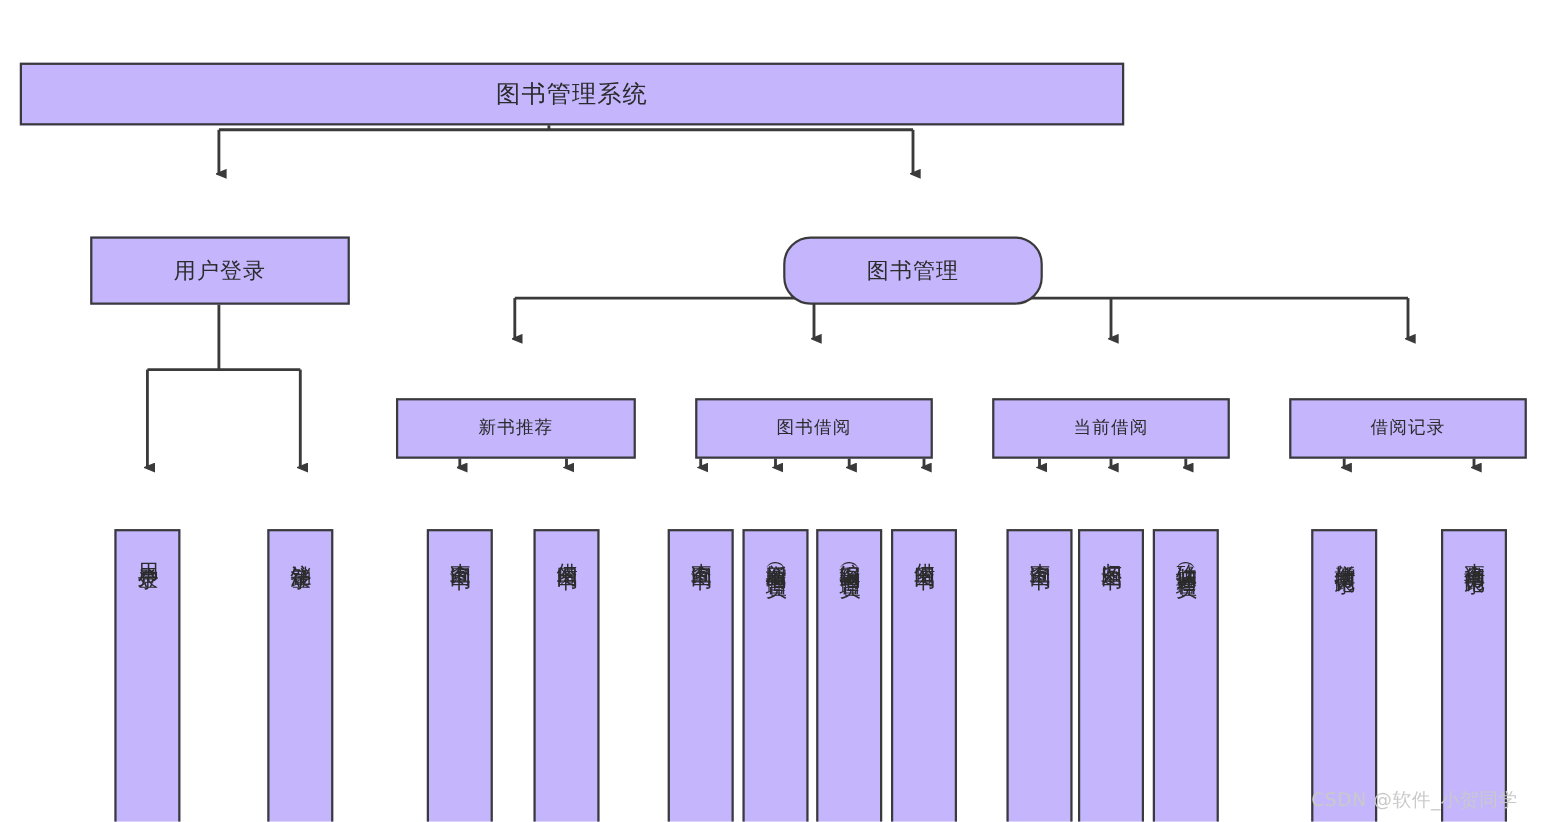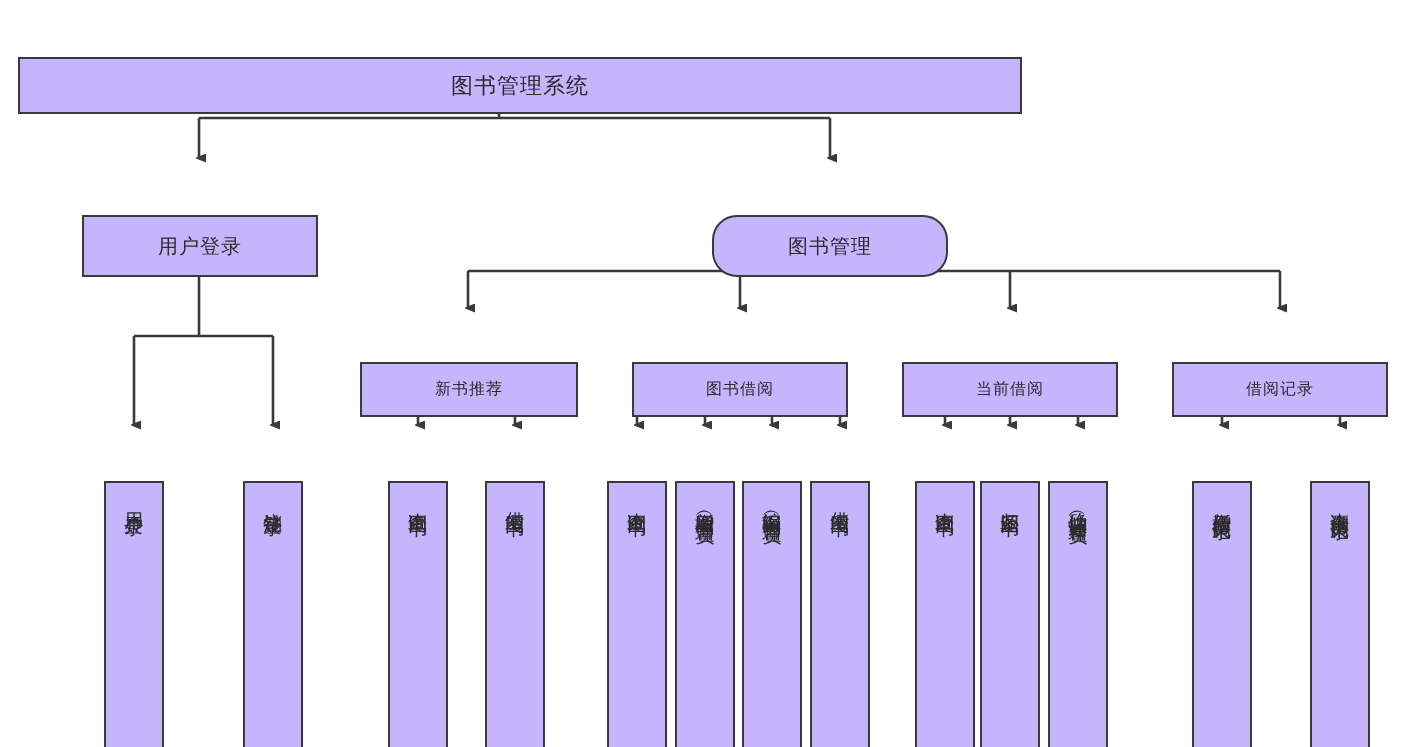--- a/index.html
+++ b/index.html
@@ -191,14 +191,15 @@
     <span class="vtext">确认归还（管理员）</span>
   </div>
 
   <div class="node leaf" style="left:1192px; top:437px; width:60px; height:296px;">
     <span class="vtext">新增借阅记录</span>
   </div>
   <div class="node leaf" style="left:1310px; top:437px; width:60px; height:296px;">
     <span class="vtext">查询借阅记录</span>
   </div>
 
+  <div class="watermark" style="left:1192px; top:716px;">CSDN @软件_小贺同学</div>
 
 </div>
 
 </body></html>

